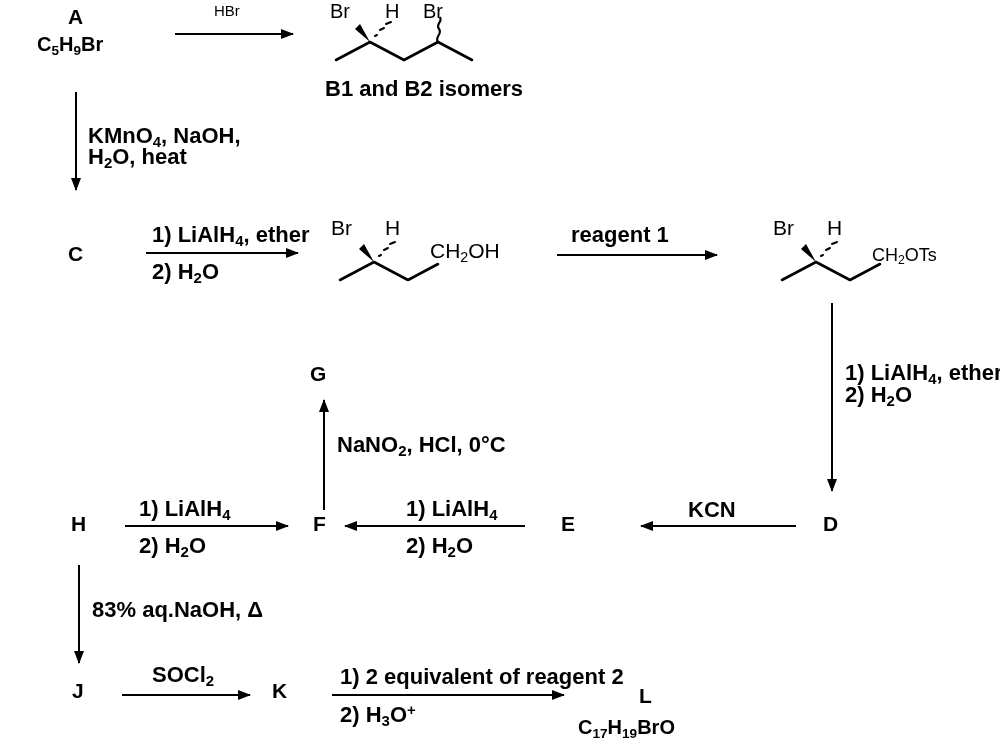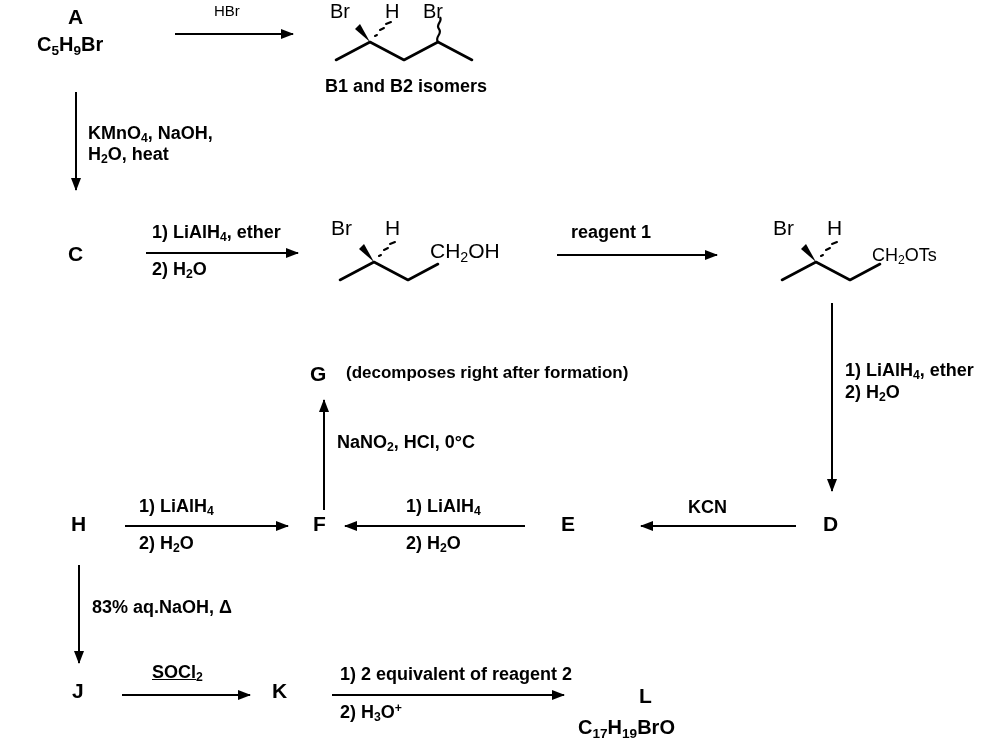--- a/index.html
+++ b/index.html
@@ -31,21 +31,21 @@
   .formula {
     font-weight: bold;
     font-size: 20px;
   }
   
   .rgt {
     font-size: 15px;
     font-weight: normal;
   }
   .rgt-b {
-    font-size: 18px;
+    font-size: 22px;
     font-weight: bold;
   }
   .note {
     font-size: 17px;
     font-weight: bold;
   }
   sub { font-size: 0.68em; vertical-align: -0.28em; }
   sup { font-size: 0.68em; vertical-align: 0.45em; }
 
   
@@ -178,21 +178,20 @@
   </div>
   <div class="lbl" style="left:773px; top:216px; font-size:21px;">Br</div>
   <div class="lbl" style="left:827px; top:216px; font-size:21px;">H</div>
   <div class="lbl" style="left:872px; top:245px; font-size:18px;">CH<sub>2</sub>OTs</div>
 
   <div class="arrow-v" style="left:831px; top:303px; height:188px;"></div>
   <div class="lbl rgt-b" style="left:845px; top:360px;">1) LiAlH<sub>4</sub>, ether</div>
   <div class="lbl rgt-b" style="left:845px; top:382px;">2) H<sub>2</sub>O</div>
 
   <div class="lbl cpd" style="left:310px; top:362px;">G</div>
-  <div class="lbl note" style="left:346px; top:363px; font-weight:bold;">(decomposes right after formation)</div>
 
   <div class="arrow-v up" style="left:323px; top:400px; height:110px;"></div>
   <div class="lbl rgt-b" style="left:337px; top:432px;">NaNO<sub>2</sub>, HCl, 0°C</div>
 
   <div class="lbl cpd" style="left:71px; top:512px;">H</div>
 
   <div class="lbl rgt-b" style="left:139px; top:496px;">1) LiAlH<sub>4</sub></div>
   <div class="arrow-h" style="left:125px; top:525px; width:163px;"></div>
   <div class="lbl rgt-b" style="left:139px; top:533px;">2) H<sub>2</sub>O</div>
 
@@ -207,21 +206,21 @@
   <div class="lbl rgt-b" style="left:688px; top:497px;">KCN</div>
   <div class="arrow-h left" style="left:641px; top:525px; width:155px;"></div>
 
   <div class="lbl cpd" style="left:823px; top:512px;">D</div>
 
   <div class="arrow-v" style="left:78px; top:565px; height:98px;"></div>
   <div class="lbl rgt-b" style="left:92px; top:597px;">83% aq.NaOH, Δ</div>
 
   <div class="lbl cpd" style="left:72px; top:679px;">J</div>
 
-  <div class="lbl rgt-b" style="left:152px; top:662px;text-decoration:underline;">SOCl<sub>2</sub></div>
+  <div class="lbl rgt-b" style="left:152px; top:662px;">SOCl<sub>2</sub></div>
   <div class="arrow-h" style="left:122px; top:694px; width:128px;"></div>
 
   <div class="lbl cpd" style="left:272px; top:679px;">K</div>
 
   <div class="lbl rgt-b" style="left:340px; top:664px;">1) 2 equivalent of reagent 2</div>
   <div class="arrow-h" style="left:332px; top:694px; width:232px;"></div>
   <div class="lbl rgt-b" style="left:340px; top:701px;">2) H<sub>3</sub>O<sup>+</sup></div>
 
   <div class="lbl cpd" style="left:639px; top:684px;">L</div>
   <div class="lbl formula" style="left:578px; top:716px;">C<sub>17</sub>H<sub>19</sub>BrO</div>

